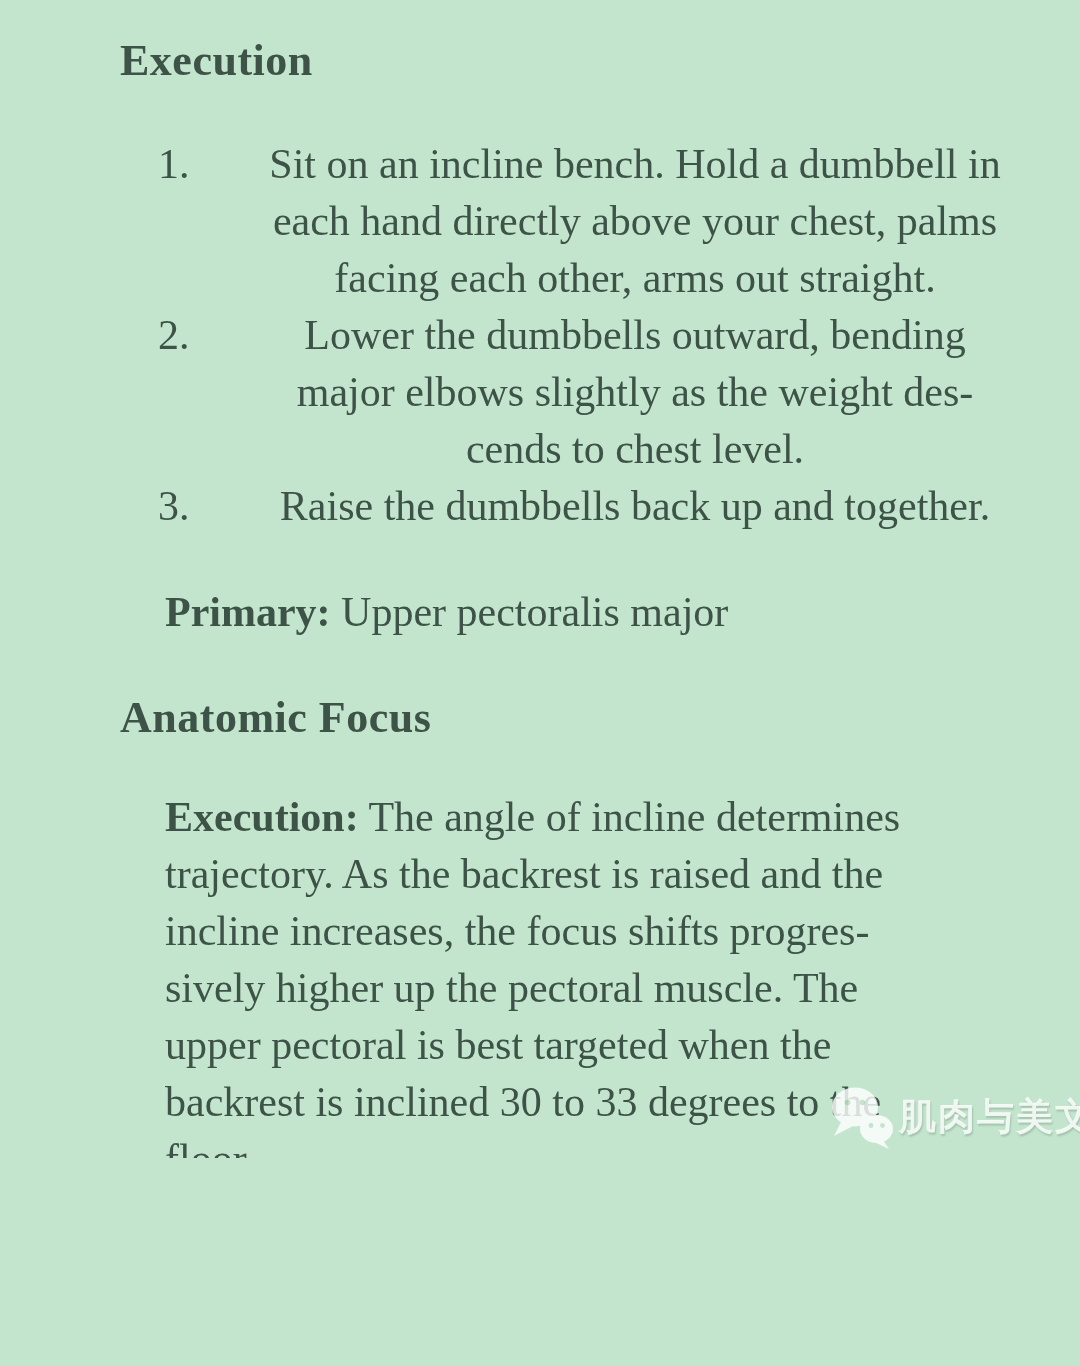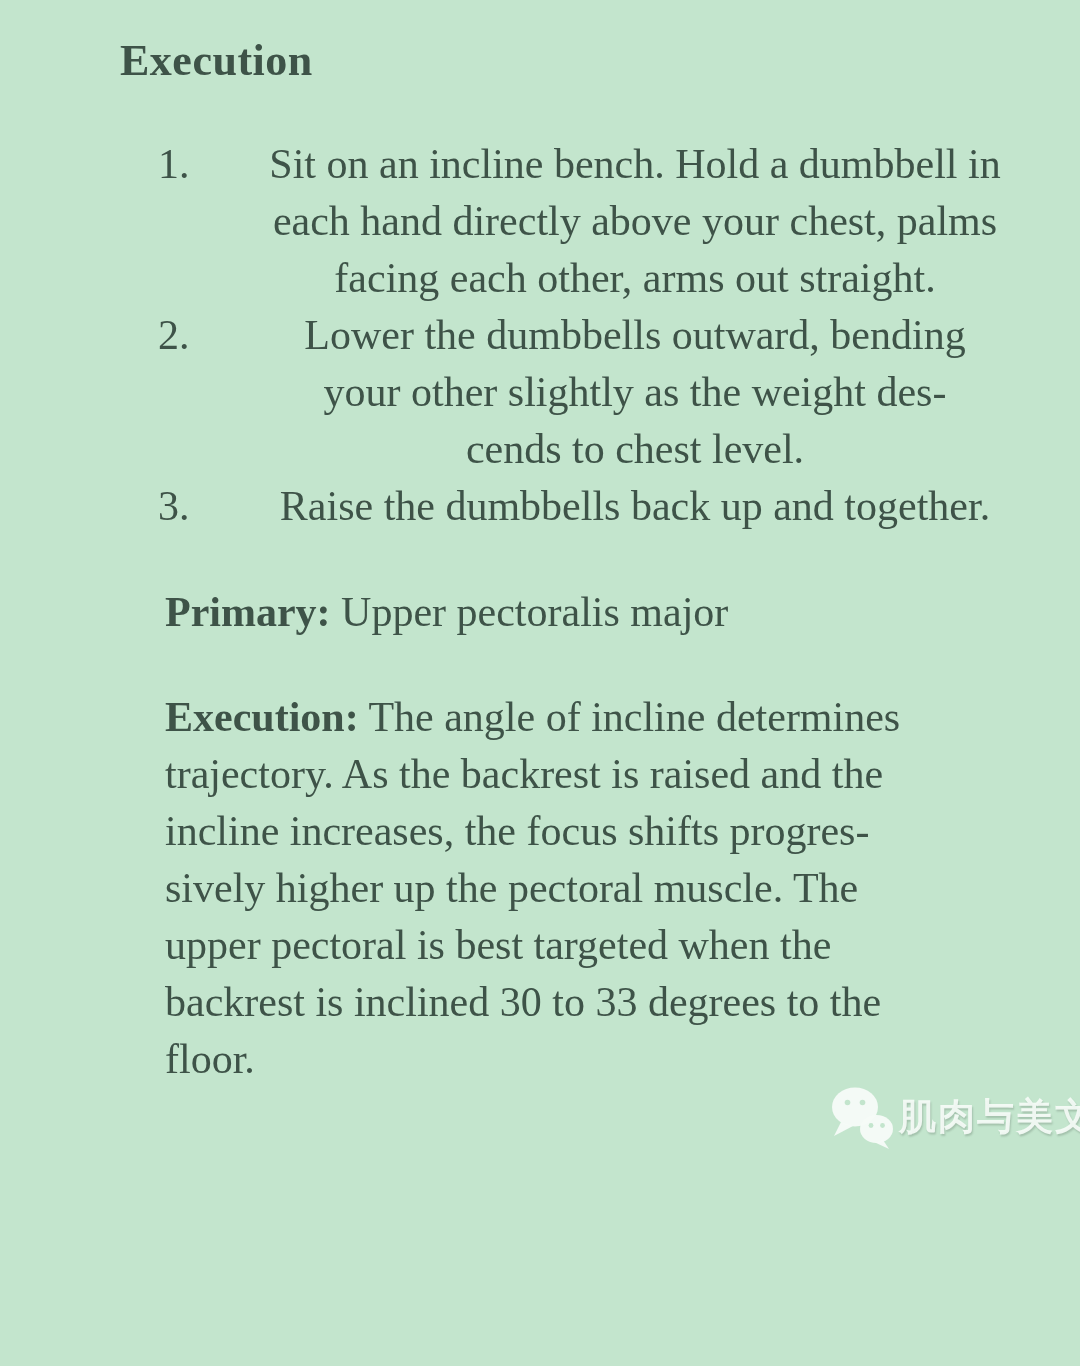--- a/index.html
+++ b/index.html
@@ -100,34 +100,35 @@
     <ol class="steps body-text">
       <li class="step">
           <span class="step-num">1.</span>
           <span class="step-text">Sit on an incline bench. Hold a dumbbell in
 each hand directly above your chest, palms
 facing each other, arms out straight.</span>
         </li>
       <li class="step">
           <span class="step-num">2.</span>
           <span class="step-text">Lower the dumbbells outward, bending
-your other slightly as the weight des-
+major elbows slightly as the weight des-
 cends to chest level.</span>
         </li>
       <li class="step">
           <span class="step-num">3.</span>
           <span class="step-text">Raise the dumbbells back up and together.</span>
         </li>
     </ol>
 
 
     <div class="muscle-lines body-text indent">
       <p class="muscle-line"><b>Primary:</b> <span>Upper pectoralis major</span></p>
     </div>
 
+    <h2 class="heading" id="heading-anatomic">Anatomic Focus</h2>
 
     <p class="para body-text"><b>Execution:</b> <span>The angle of incline determines
 trajectory. As the backrest is raised and the
 incline increases, the focus shifts progres-
 sively higher up the pectoral muscle. The
 upper pectoral is best targeted when the
 backrest is inclined 30 to 33 degrees to the
 floor.</span></p>
 
   </div>

